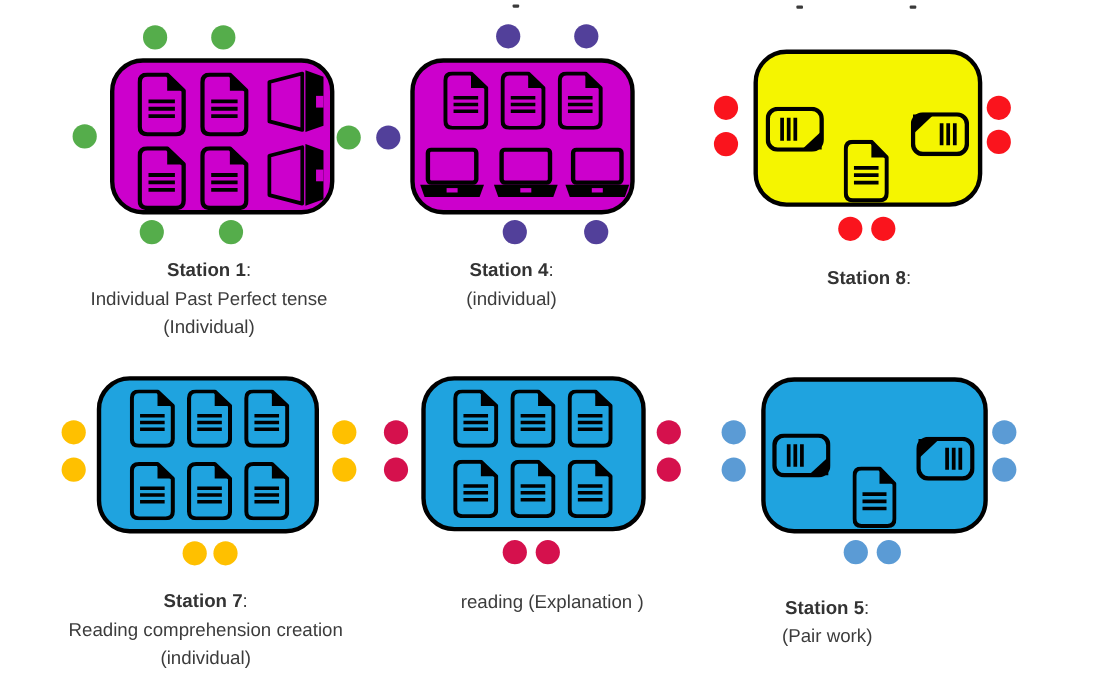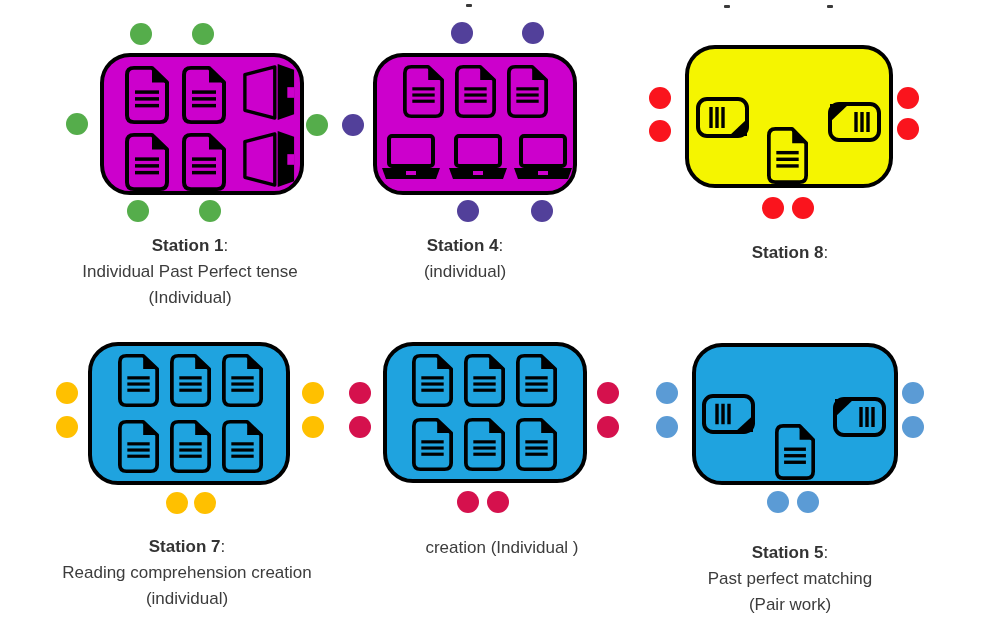--- a/index.html
+++ b/index.html
@@ -350,21 +350,21 @@
           </g>
         </svg>
       </span>
       <span class="dot" style="left: 349px; top: 382px; background: rgb(213, 17, 77);"></span>
       <span class="dot" style="left: 349px; top: 416px; background: rgb(213, 17, 77);"></span>
       <span class="dot" style="left: 597px; top: 382px; background: rgb(213, 17, 77);"></span>
       <span class="dot" style="left: 597px; top: 416px; background: rgb(213, 17, 77);"></span>
       <span class="dot" style="left: 457px; top: 491px; background: rgb(213, 17, 77);"></span>
       <span class="dot" style="left: 487px; top: 491px; background: rgb(213, 17, 77);"></span>
       <div class="caption" style="left: 502px; top: 535px;">
-        <div>creation (Individual )</div>
+        <div>reading (Explanation )</div>
       </div>
     </div>
     <div class="station">
       <div class="table" style="left: 692px; top: 343px; width: 206px; height: 142px; background: rgb(31, 163, 223);"></div>
       <span class="icon" style="left: 702px; top: 394px; width: 53px; height: 40px;">
         <svg viewBox="0 0 53 41" preserveAspectRatio="none">
           <rect x="2" y="2" width="49" height="37" rx="9" fill="none" stroke="#000" stroke-width="4"></rect>
           <g stroke="#000" stroke-width="3.4">
             <line x1="15" y1="10" x2="15" y2="31"></line>
             <line x1="21" y1="10" x2="21" y2="31"></line>
@@ -394,22 +394,21 @@
           </g>
           <polygon points="2,2 21,2 2,20" fill="#000"></polygon>
         </svg>
       </span>
       <span class="dot" style="left: 656px; top: 382px; background: rgb(91, 155, 213);"></span>
       <span class="dot" style="left: 656px; top: 416px; background: rgb(91, 155, 213);"></span>
       <span class="dot" style="left: 902px; top: 382px; background: rgb(91, 155, 213);"></span>
       <span class="dot" style="left: 902px; top: 416px; background: rgb(91, 155, 213);"></span>
       <span class="dot" style="left: 767px; top: 491px; background: rgb(91, 155, 213);"></span>
       <span class="dot" style="left: 797px; top: 491px; background: rgb(91, 155, 213);"></span>
-      <div class="caption" style="left: 790px; top: 540px; text-align: center;">
+      <div class="caption" style="left: 752px; top: 540px; text-align: center;">
         <div><span class="ttl">Station 5</span><span>:</span></div>
-        <div>Past perfect matching</div>
         <div>(Pair work)</div>
       </div>
     </div>
     <span class="speck" style="left: 466px; top: 4px;"></span>
     <span class="speck" style="left: 724px; top: 5px;"></span>
     <span class="speck" style="left: 827px; top: 5px;"></span>
   </div>
 
 </body></html>

